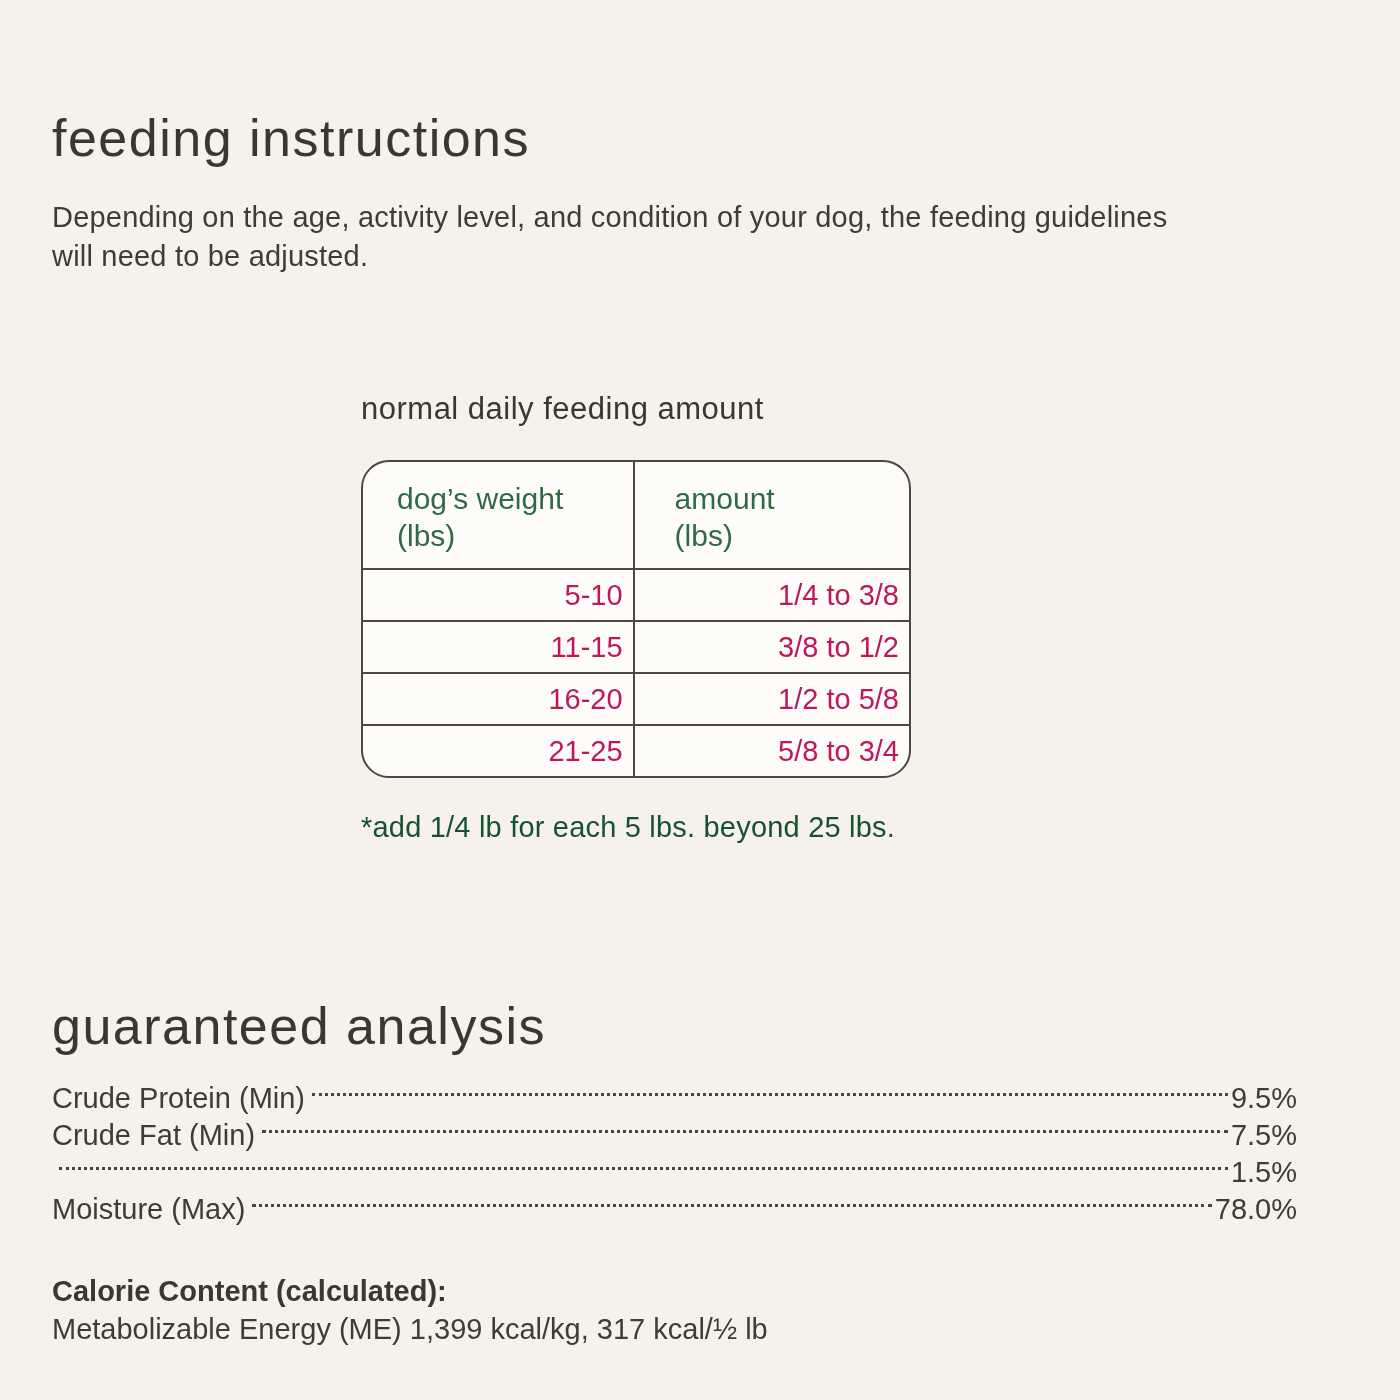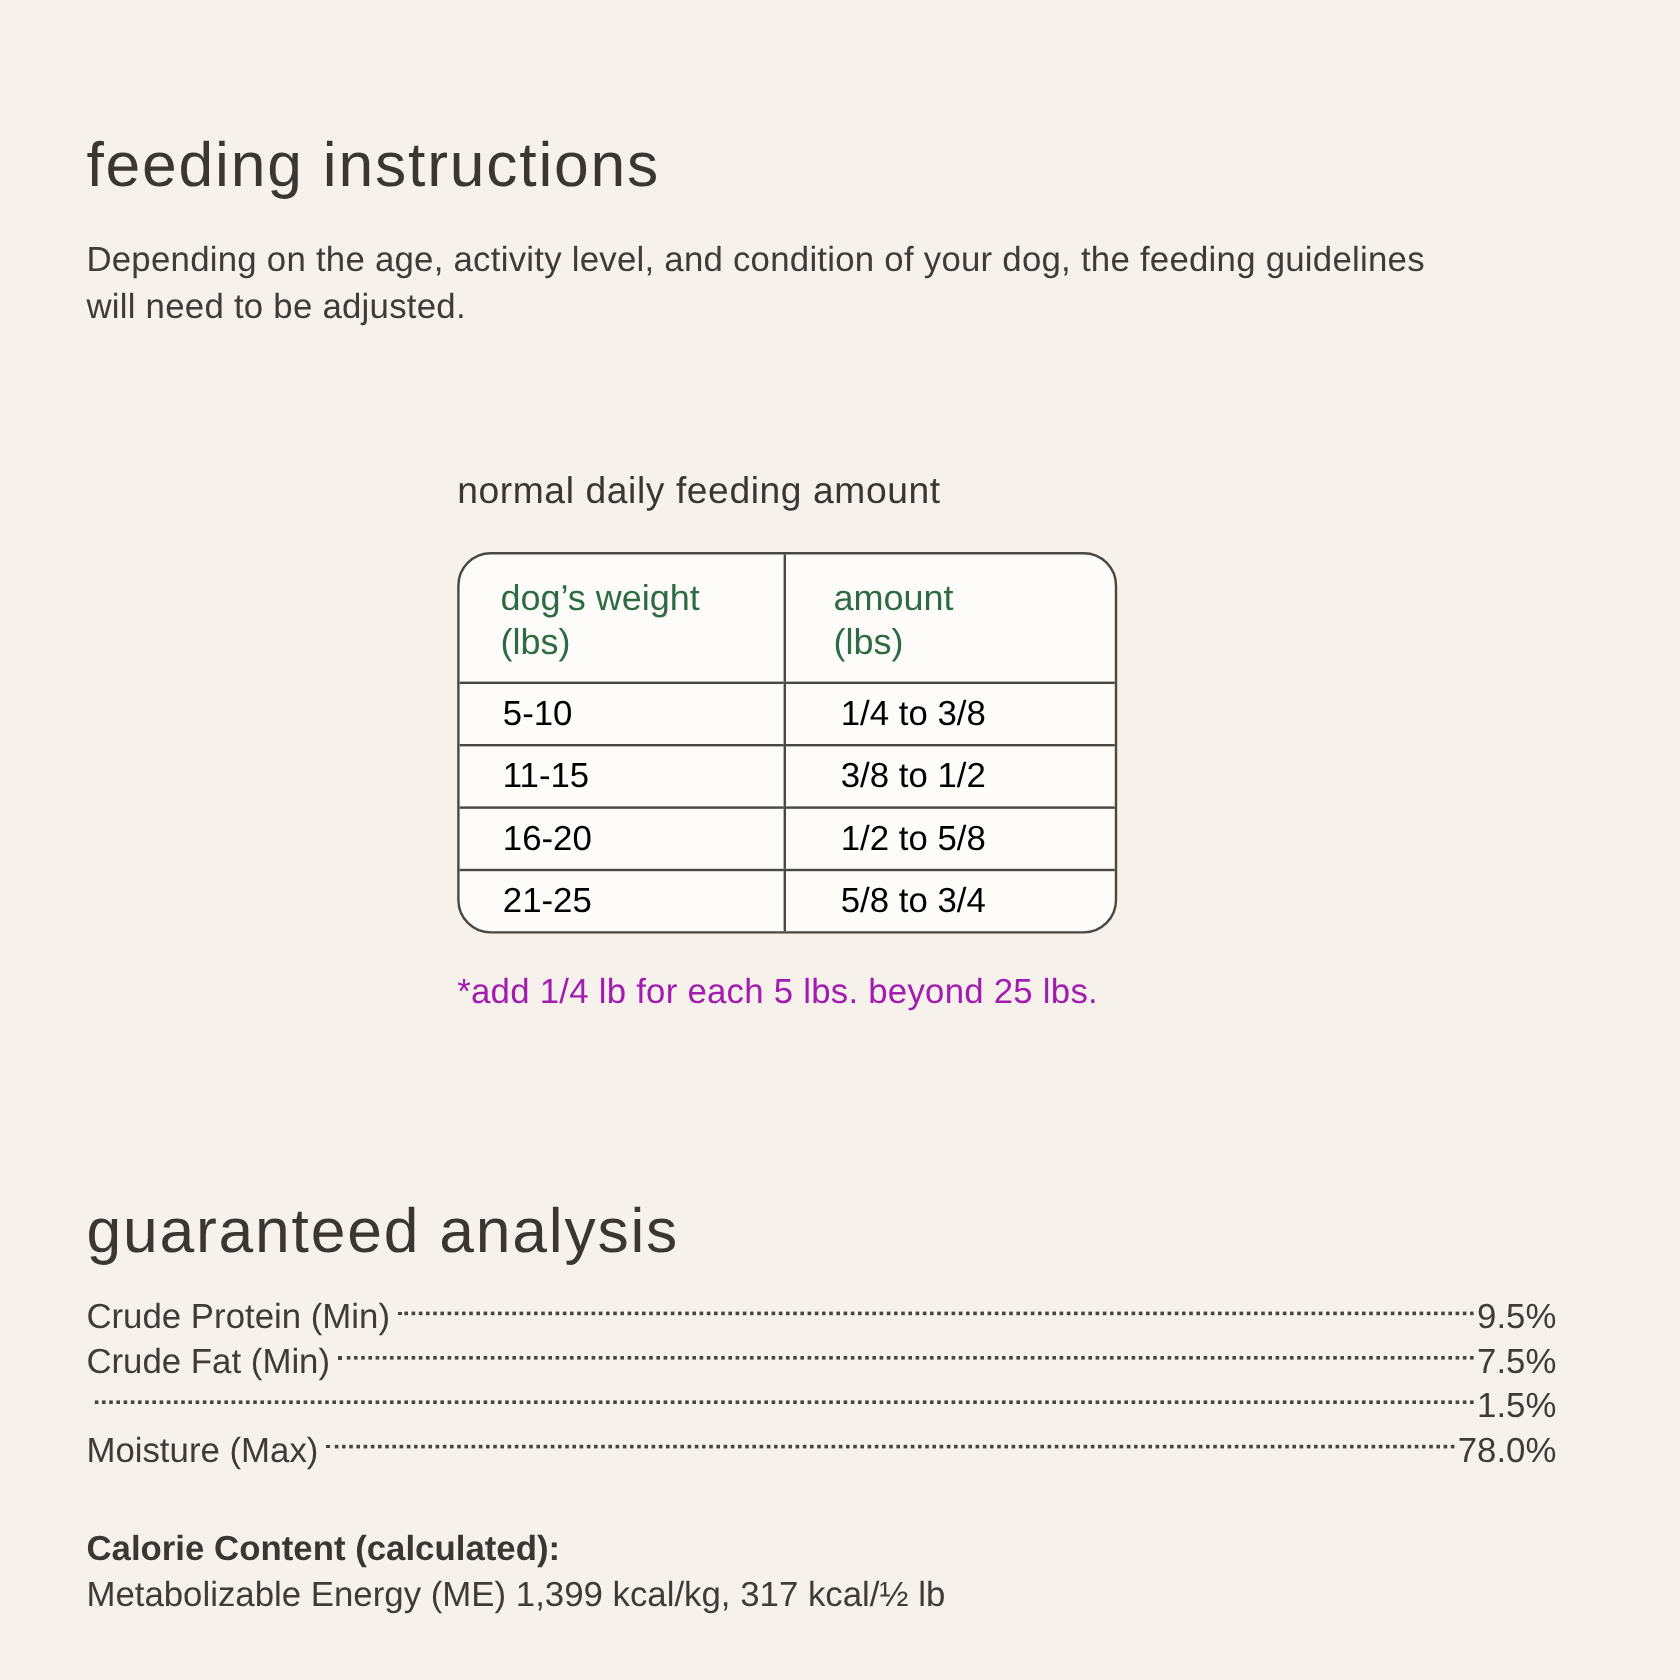--- a/index.html
+++ b/index.html
@@ -11,21 +11,21 @@
     height: 1400px;
     background: #f7f1ec;
     color: #3f3b37;
     font-family: "Liberation Sans", sans-serif;
     overflow: hidden;
   }
   .page {
     box-sizing: border-box;
     width: 1400px;
     height: 1400px;
-    padding: 0 103px 0 72px;
+    padding: 0 103px 0 52px;
   }
   
   .h1 {
     margin: 0;
     padding-top: 108px;
     font-size: 52px;
     font-weight: 400;
     letter-spacing: 1.5px;
     color: #3a3733;
   }
@@ -75,36 +75,37 @@
     font-size: 30px;
     line-height: 37px;
     font-weight: 500;
     padding: 18px 10px 14px 34px;
     vertical-align: top;
     white-space: pre-line;
   }
   table.feed-table th.col-amount { padding-left: 40px; }
   table.feed-table td {
     font-size: 29px;
-    color: #000000;
+    color: #be185d;
     height: 50px;
     padding: 0 10px 0 36px;
     border-top: 2px solid #4b4743;
     vertical-align: middle;
+    text-align: right;
   }
   table.feed-table td.col-amount { padding-left: 46px; margin-left: 38px; }
   table.feed-table th.col-amount,
   table.feed-table td.col-amount {
     border-left: 2px solid #4b4743;
   }
   .footnote {
     margin-top: 33px;
     font-size: 29px;
     letter-spacing: 0.2px;
-    color: #a21caf;
+    color: #14532d;
     white-space: nowrap;
   }
   
   .h2 {
     margin: 0;
     padding-top: 152px;
     font-size: 52px;
     font-weight: 400;
     letter-spacing: 1.5px;
     color: #3a3733;

